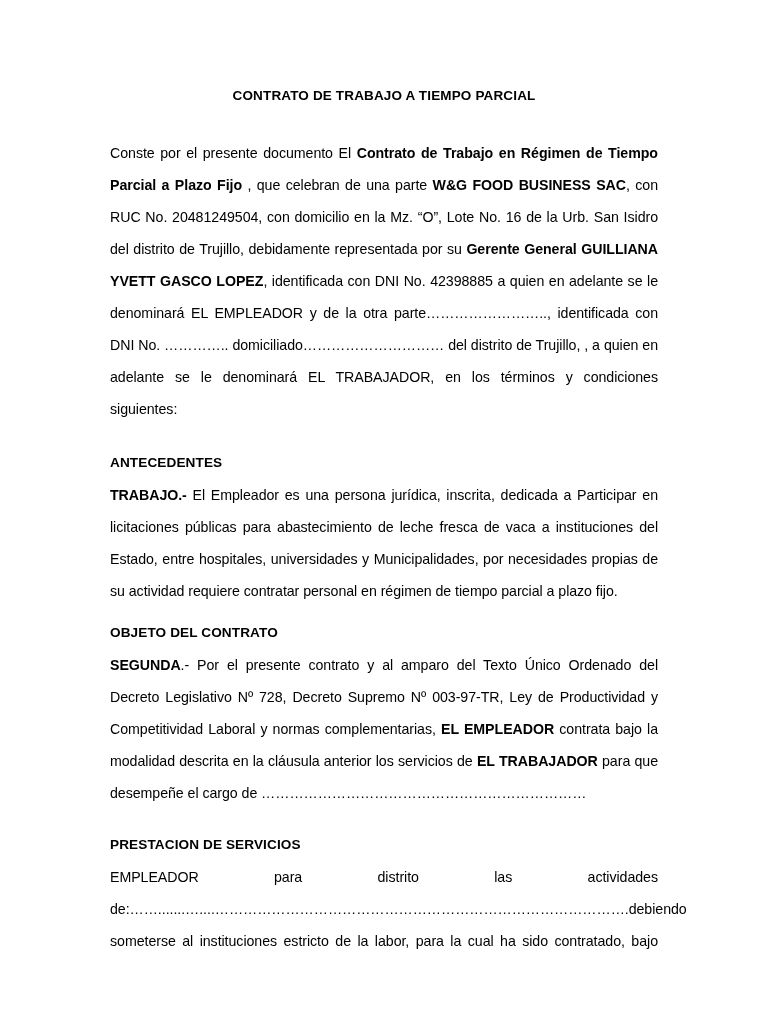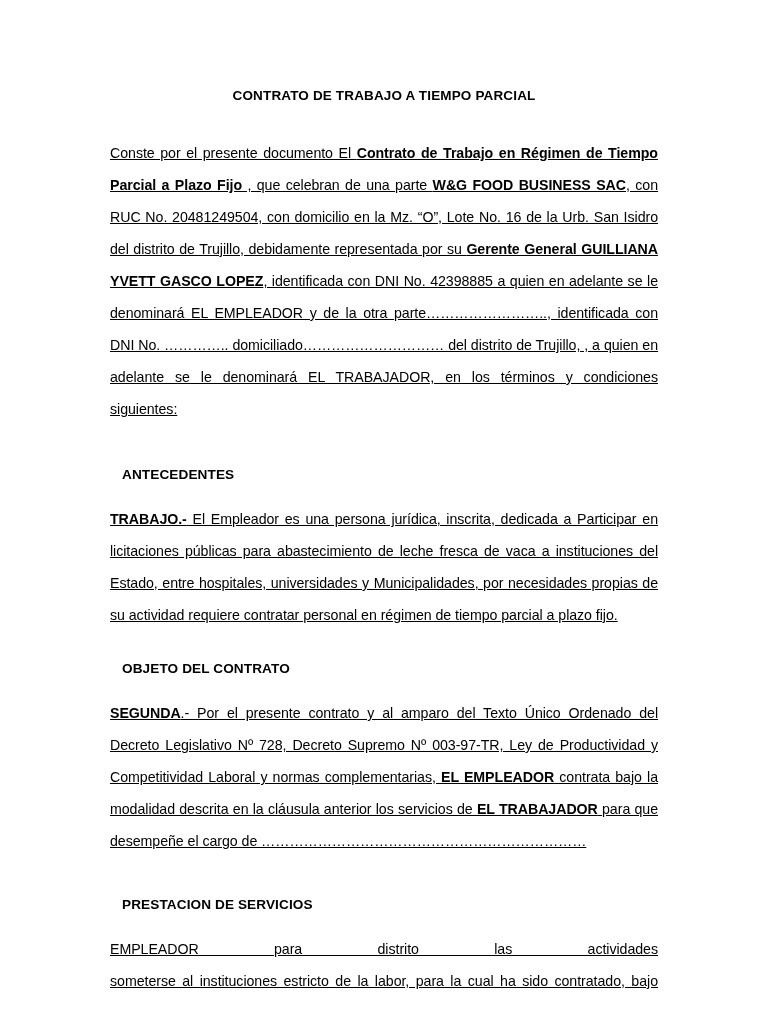--- a/index.html
+++ b/index.html
@@ -44,38 +44,37 @@
   }
 
   
   .para {
     font-size: 14.2px;
     line-height: 32px;
     text-align: justify;
     text-justify: inter-word;
     margin: 0;
     letter-spacing: -0.05px;
-    text-decoration: underline;
   }
 
   .para.first {
     padding-top: 33px;
   }
 
   .para b,
   .para strong {
     font-weight: bold;
   }
 
   
   .section-heading {
     font-size: 13.6px;
     font-weight: bold;
     line-height: 32px;
-    margin: 12px;
+    margin: 0;
     text-align: left;
     letter-spacing: 0.1px;
   }
 
   .gap-before-heading {
     height: 22px;
   }
 
   .gap-small {
     height: 10px;
@@ -121,17 +120,18 @@
     <p class="para">
       <b>SEGUNDA</b><span>.- Por el presente contrato y al amparo del Texto Único Ordenado del Decreto Legislativo Nº 728, Decreto Supremo Nº 003-97-TR, Ley de Productividad y Competitividad Laboral y normas complementarias, </span><b>EL EMPLEADOR</b><span> contrata bajo la modalidad descrita en la cláusula anterior los servicios de </span><b>EL TRABAJADOR</b><span> para que desempeñe el cargo de ……………………………………………………………</span>
     </p>
 
     <div class="gap-mid"></div>
 
     <div class="section-heading">PRESTACION DE SERVICIOS</div>
 
     <div class="para">
       <span class="stretch-line">EMPLEADOR para distrito las actividades</span>
+      <span class="stretch-line">de:…….......…....…………………………………………………………………………….debiendo</span>
       <span class="stretch-line">someterse al instituciones estricto de la labor, para la cual ha sido contratado, bajo</span>
     </div>
 
   </div>
 </div>
 
 </body></html>

